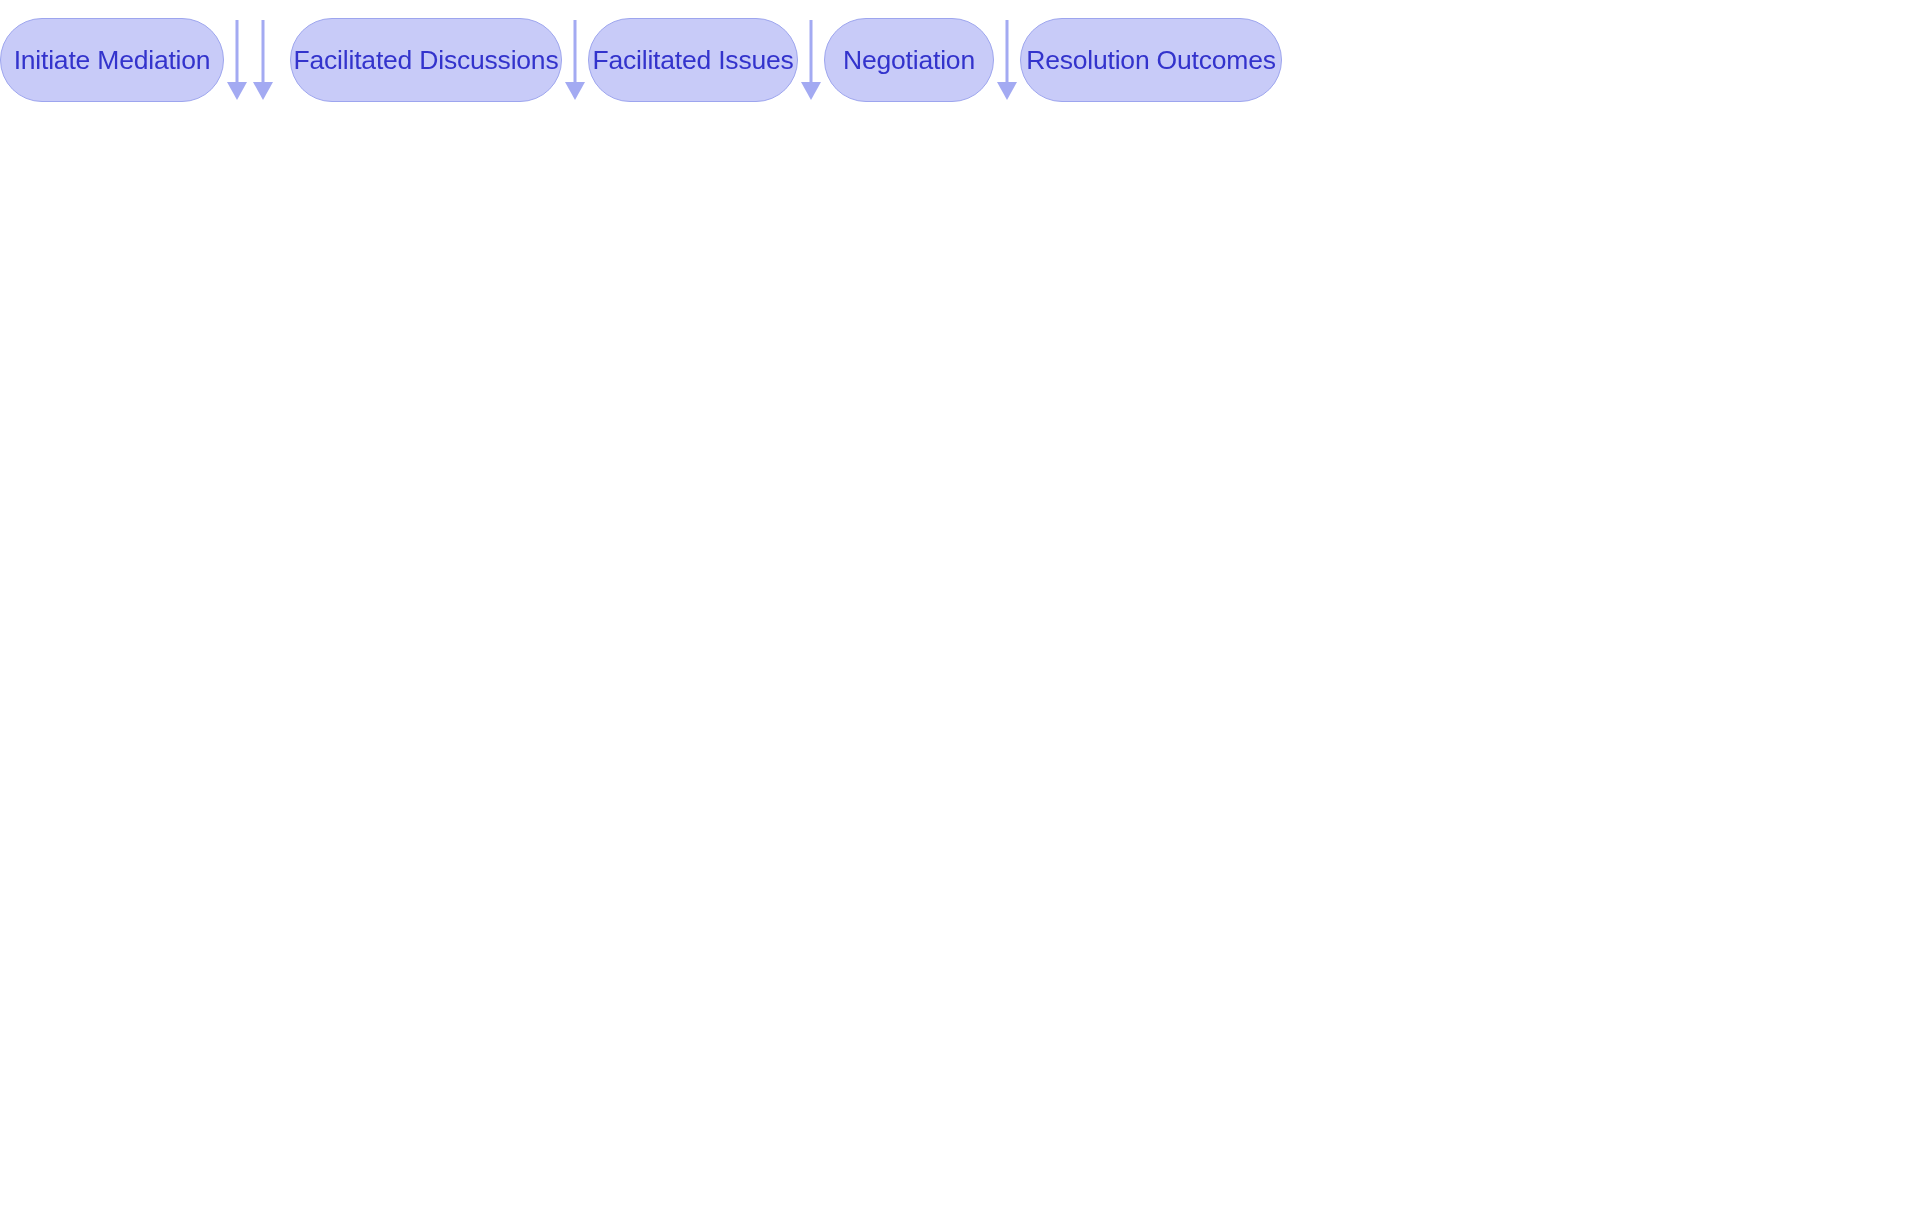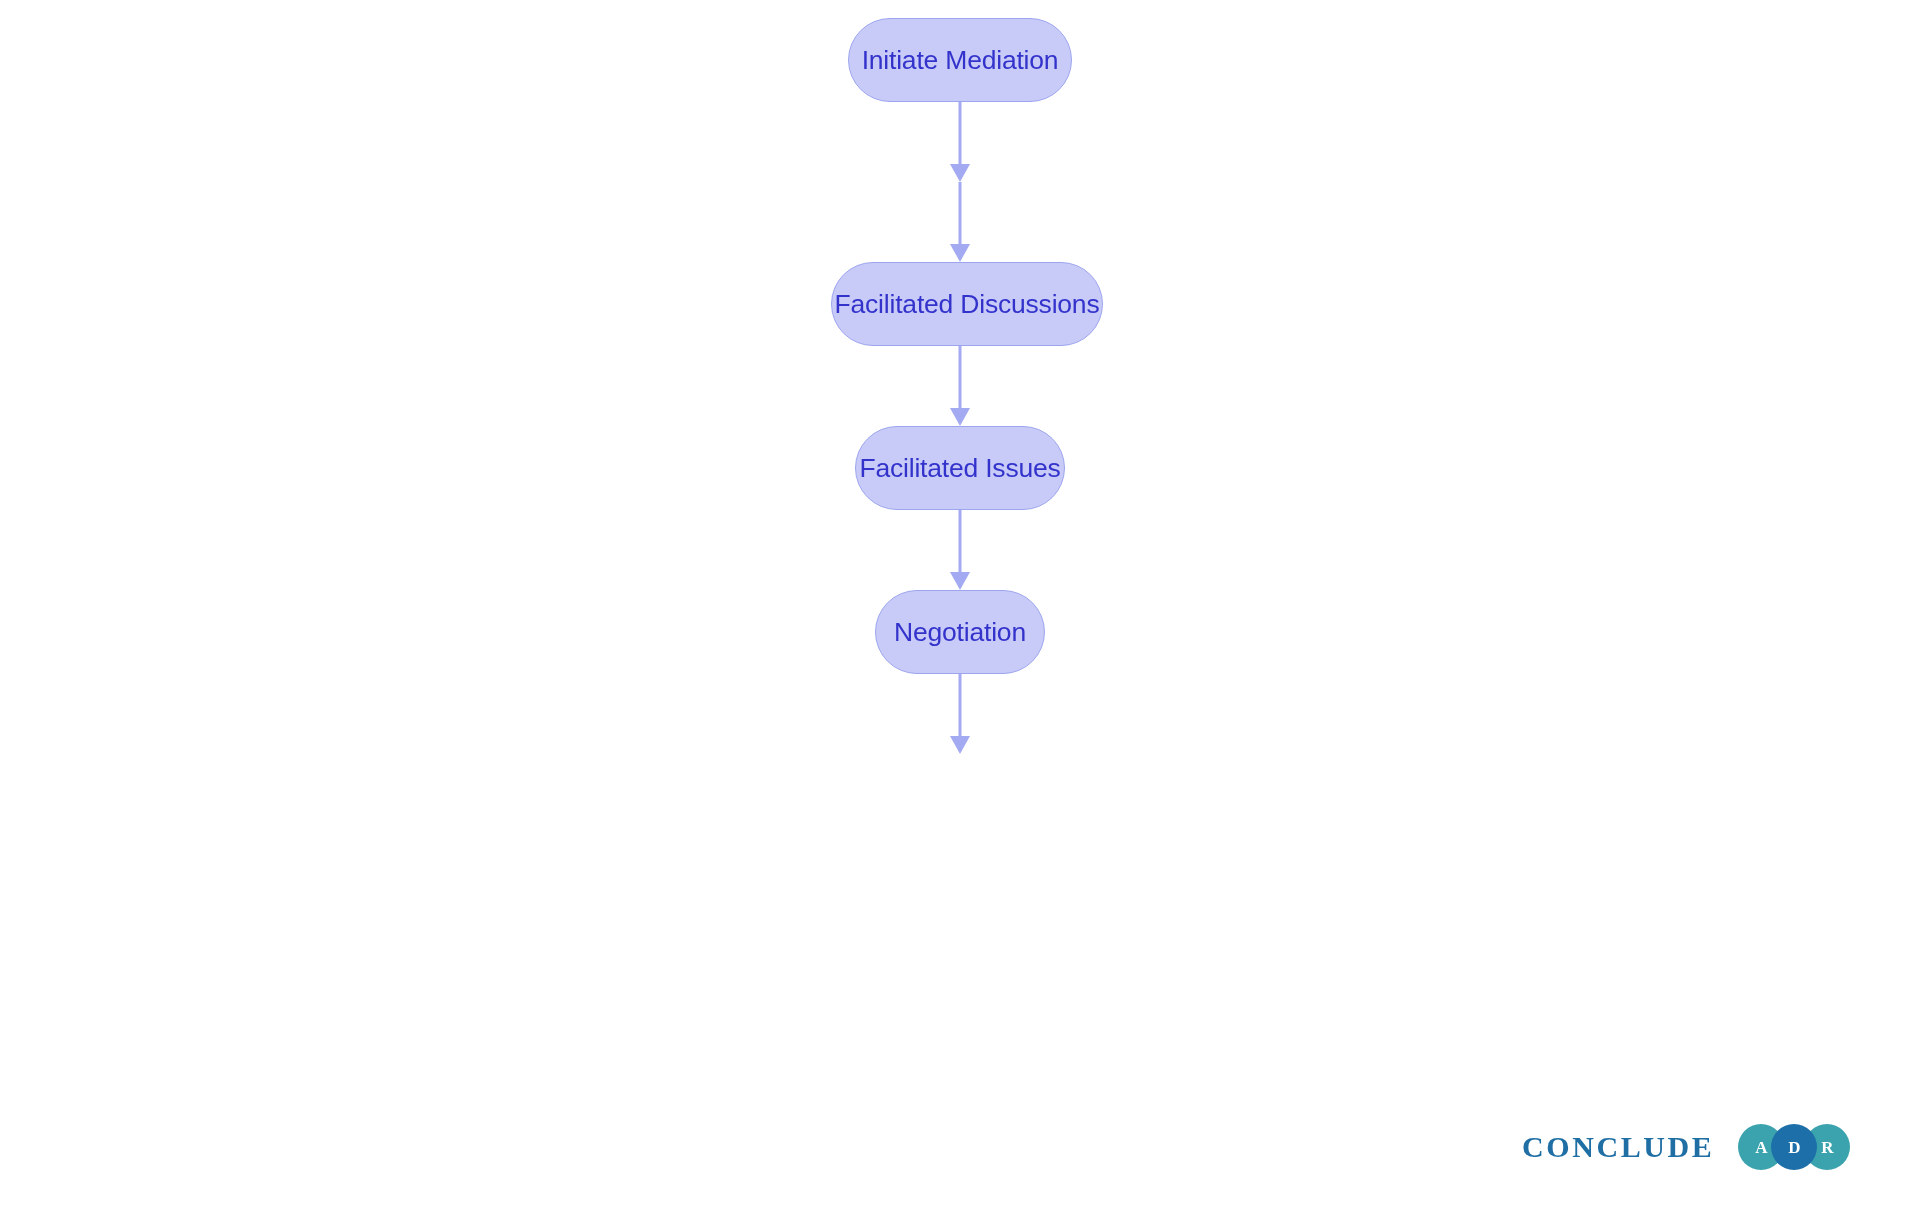--- a/index.html
+++ b/index.html
@@ -24,21 +24,21 @@
     height: 1215px;
   }
 
   
   .flow-column {
     position: absolute;
     left: 0;
     top: 0;
     width: 1920px;
     display: flex;
-    flex-direction: column;
+    flex-direction: row;
     align-items: center;
   }
 
   .node {
     box-sizing: border-box;
     height: 84px;
     border-radius: 42px;
     background: #c8cbf8;
     border: 1.6px solid #9da5ee;
     display: flex;
@@ -159,24 +159,19 @@
         <div class="connector-line"></div>
         <div class="connector-head"></div>
       </div>
       <div class="node" style="width: 170px;">
         <span class="node-label">Negotiation</span>
       </div>
       <div class="connector">
         <div class="connector-line"></div>
         <div class="connector-head"></div>
       </div>
+      <div class="node" style="width: 262px;">
+        <span class="node-label">Resolution Outcomes</span>
+      </div>
     </div>
 
-  <div class="brand-logo" id="brand-logo" style="left: 1522px; top: 1124px;">
-    <span class="brand-wordmark">CONCLUDE</span>
-    <span class="brand-circles" id="brand-circles">
-        <span class="brand-circle c-a" style="background: rgb(59, 163, 174);">A</span>
-        <span class="brand-circle c-d" style="background: rgb(28, 111, 168);">D</span>
-        <span class="brand-circle c-r" style="background: rgb(59, 163, 174);">R</span>
-      </span>
-  </div>
 
 </div>
 
 </body></html>

